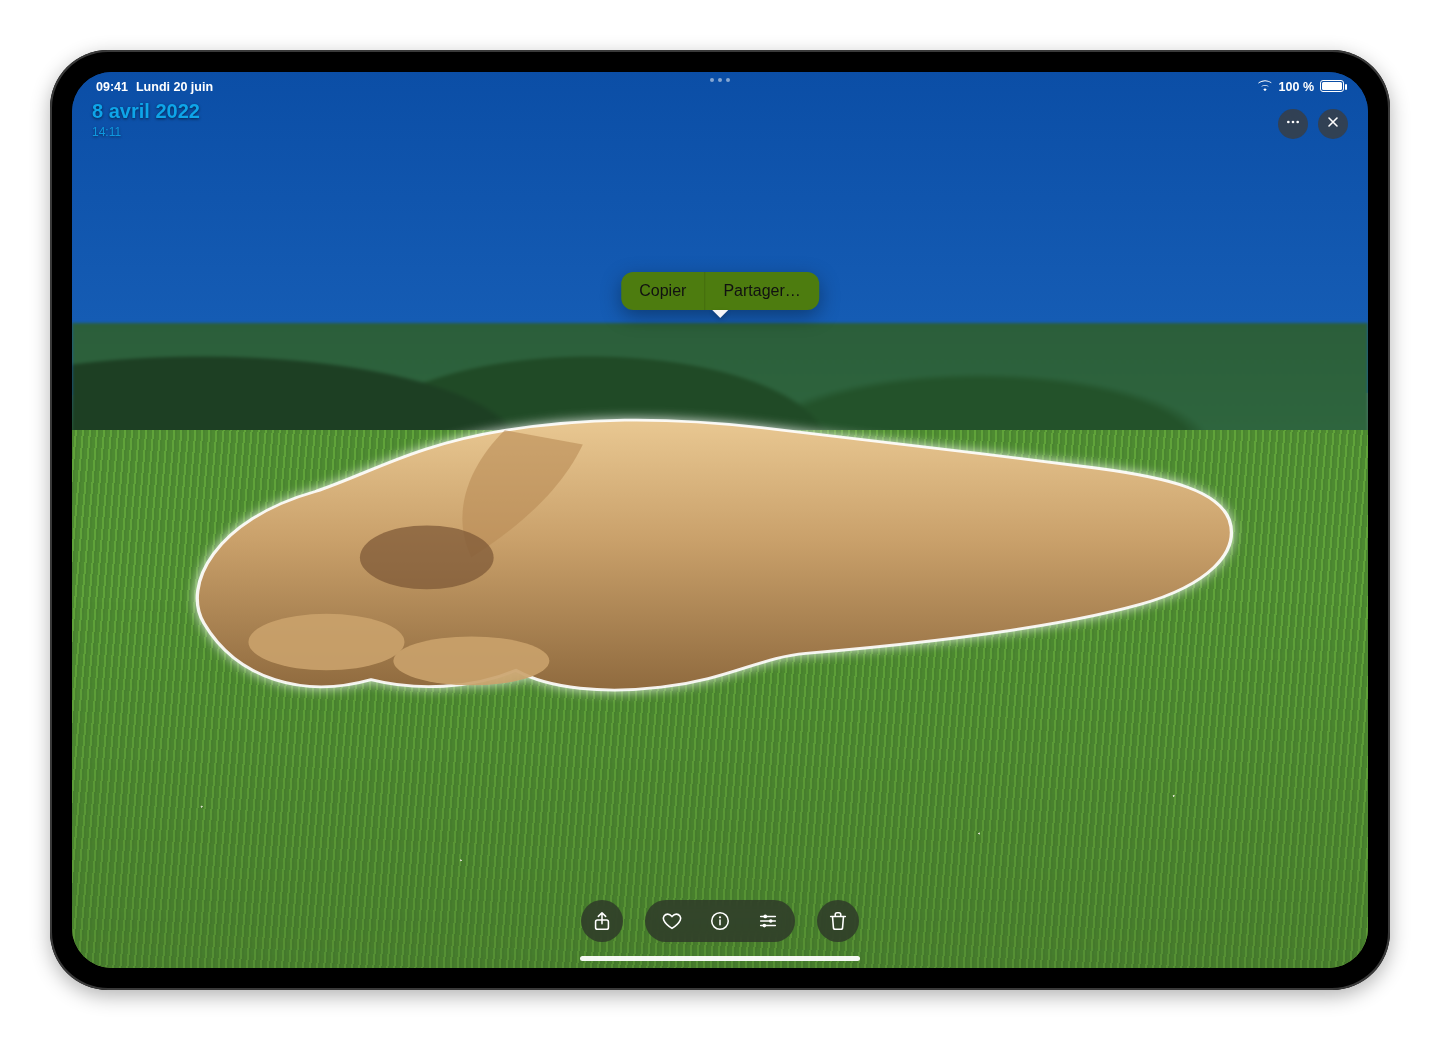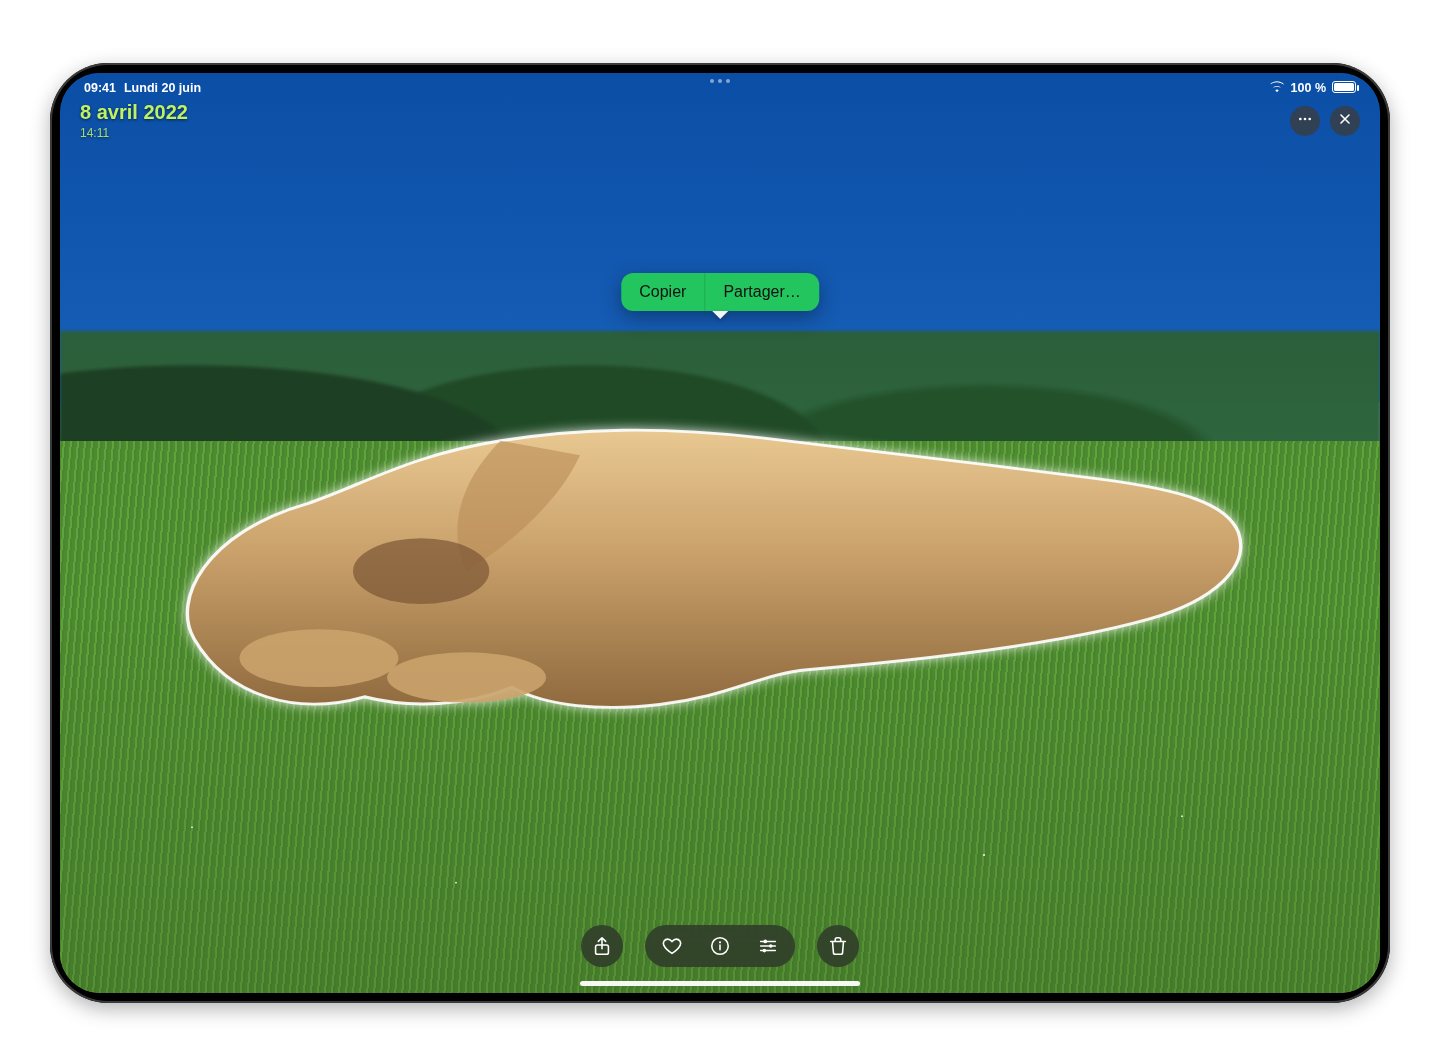--- a/index.html
+++ b/index.html
@@ -6,22 +6,21 @@
   html, body { width: 1440px; height: 1040px; background: #fff; font-family: -apple-system, "Helvetica Neue", Arial, sans-serif; }
 
   
   .ipad-frame {
     position: absolute;
     left: 50px; top: 50px;
     width: 1340px; height: 940px;
     background: #000;
     border-radius: 58px;
     box-shadow: 0 0 0 2px #3a3a3a inset, 0 6px 20px rgba(0,0,0,0.3);
-    padding: 10px;
-    margin-top: 13px;
+    padding: 22px;
   }
   .screen {
     position: relative;
     width: 100%; height: 100%;
     background: #000;
     border-radius: 40px;
     overflow: hidden;
   }
 
   
@@ -71,38 +70,38 @@
   .status-left { display:flex; gap:8px; align-items:center; }
   .status-center { position:absolute; left:50%; transform:translateX(-50%); top:2px; display:flex; gap:4px; }
   .status-center .dot { width:4px; height:4px; border-radius:50%; background:rgba(255,255,255,.5); }
   .status-right { margin-left:auto; display:flex; align-items:flex-start; gap:6px; }
   .wifi-icon svg, .battery svg { display:block; }
   .battery-shell { width:24px; height:12px; border:1.5px solid #fff; border-radius:3px; position:relative; }
   .battery-shell::after { content:""; position:absolute; right:-4px; top:3px; width:2px; height:6px; background:#fff; border-radius:1px; }
   .battery-fill { position:absolute; inset:1px; background:#fff; border-radius:1.5px; }
 
   
-  .header { position:absolute; top:28px; left:20px; right:20px; display:flex; align-items:center; color:#bef264; }
+  .header { position:absolute; top:28px; left:20px; right:20px; display:flex; align-items:flex-end; color:#0ea5e9; }
   .date-block { text-shadow: 0 1px 3px rgba(0,0,0,.6); }
   .date-title { font-size:20px; font-weight:700; }
   .date-time { font-size:12px; opacity:.85; margin-top:2px; }
   .header-right { margin-left:auto; display:flex; gap:10px; }
   .circle-btn {
     width:30px; height:30px; border-radius:50%;
     background: rgba(60,60,60,.78);
     backdrop-filter: blur(6px);
     display:flex; align-items:center; justify-content:center;
     color:#fff;
   }
   .circle-btn svg { width:16px; height:16px; }
 
   
   .popover {
     position:absolute; top:200px; left:50%; transform:translateX(-50%);
-    background:#22c55e; border-radius:12px;
+    background:#4d7c0f; border-radius:12px;
     box-shadow: 0 6px 20px rgba(0,0,0,.35);
     display:flex; overflow:visible;
     font-size:16px; color:#111;
   }
   .popover .item {
     padding: 10px 18px;
     border-right:1px solid rgba(0,0,0,.12);
     white-space:nowrap;
     cursor:pointer;
   }

